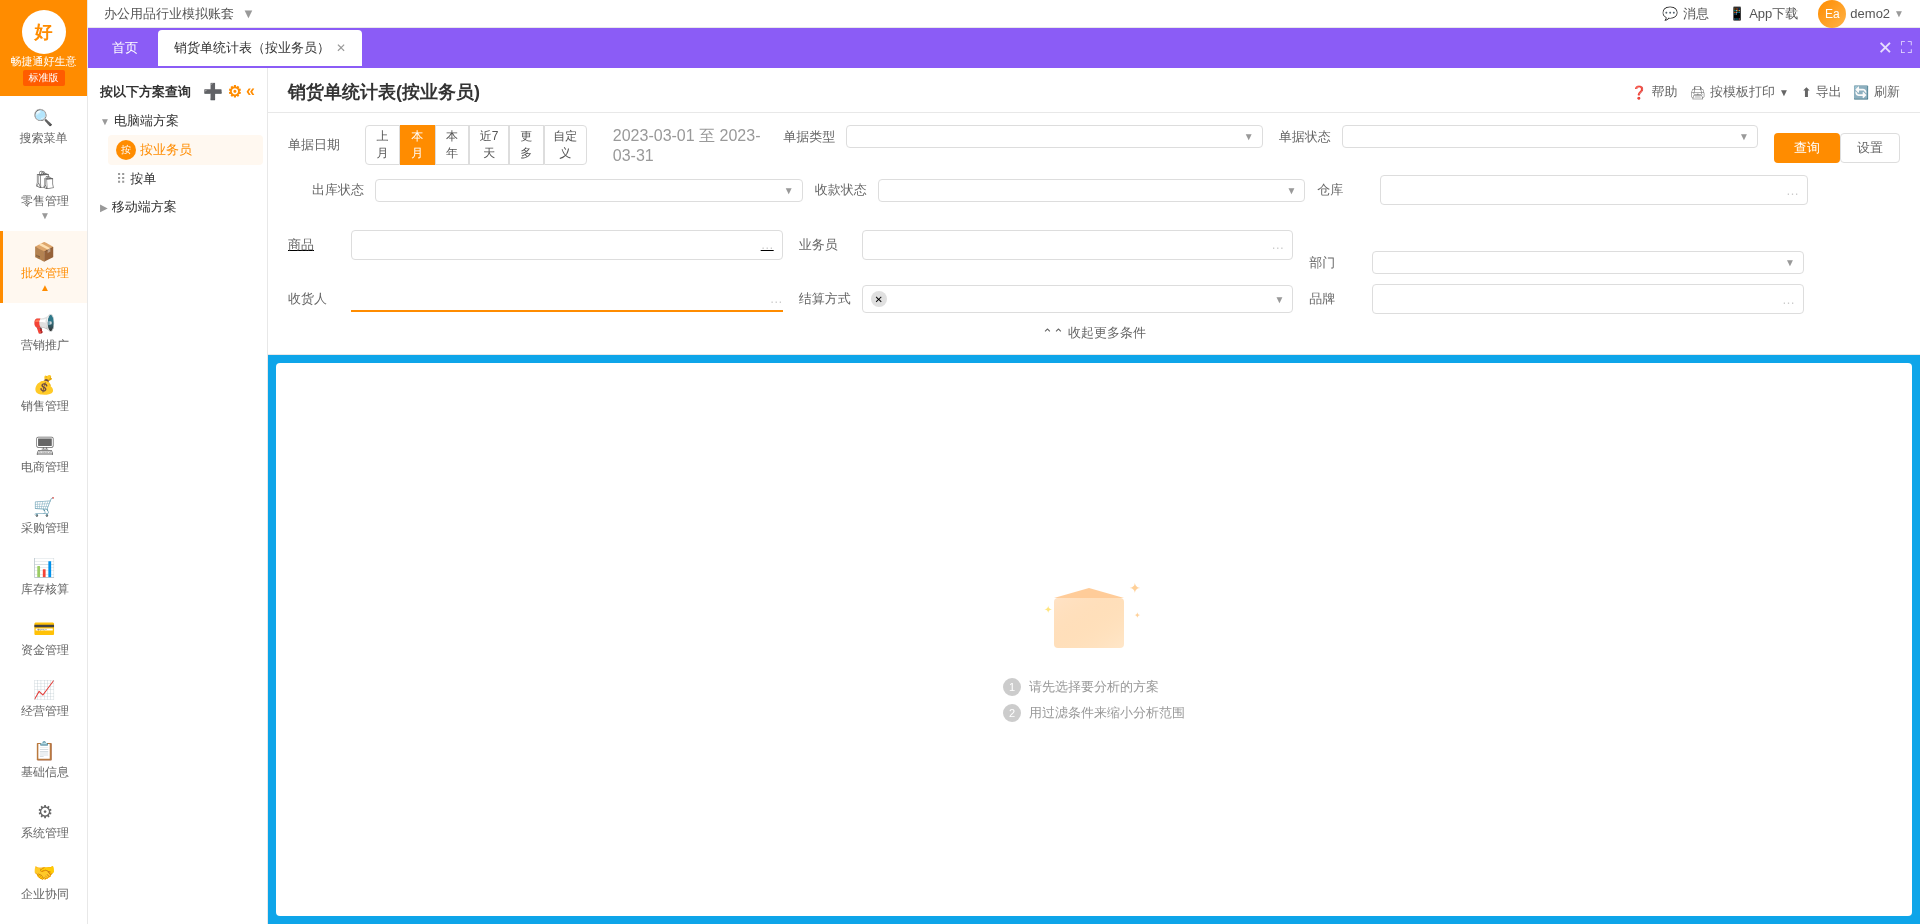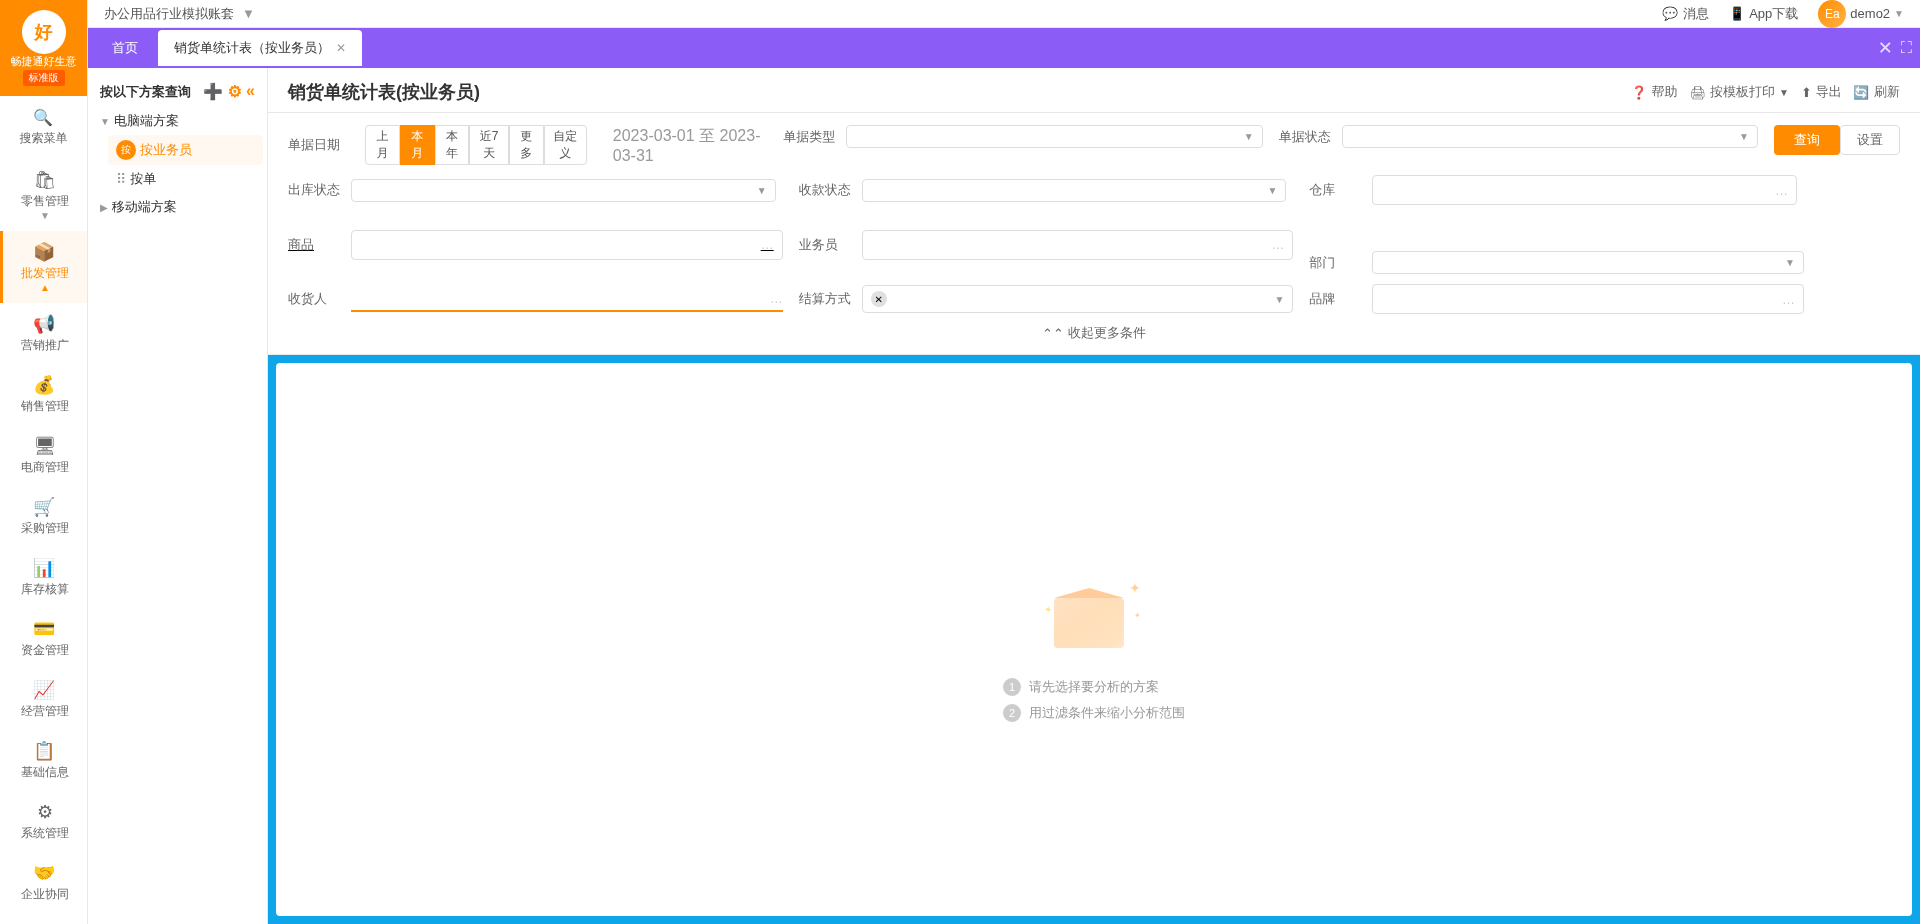--- a/index.html
+++ b/index.html
@@ -68,21 +68,21 @@
     .filter-date-btns { display: flex; gap: 0; }
     .date-btn { padding: 2px 8px; border: 1px solid #ddd; background: #fff; cursor: pointer; font-size: 12px; color: #555; }
     .date-btn:first-child { border-radius: 4px 0 0 4px; }
     .date-btn:last-child { border-radius: 0 4px 4px 0; }
     .date-btn.active { background: #ff8c00; color: #fff; border-color: #ff8c00; }
     .date-range { font-size: 16px; color: #999; margin-left: 4px; }
     .collapse-btn { display: flex; align-items: center; gap: 4px; color: #666; cursor: pointer; font-size: 13px; margin: 0 auto; }
 
     
     .query-btn { background: #ff8c00; color: #fff; border: none; padding: 6px 20px; border-radius: 4px; cursor: pointer; font-size: 13px; }
-    .set-btn { background: #fff; color: #666; border: 1px solid #ddd; padding: 5px 16px; border-radius: 4px; cursor: pointer; font-size: 13px; margin-top: 0; display: block; }
+    .set-btn { background: #fff; color: #666; border: 1px solid #ddd; padding: 5px 16px; border-radius: 4px; cursor: pointer; font-size: 13px; margin-top: 8px; display: block; }
     .query-area { display: flex; flex-direction: row; align-items: flex-end; margin-left: auto; }
 
     
     .empty-state { flex: 1; display: flex; flex-direction: column; align-items: center; justify-content: center; background: #fff; margin: 8px; border-radius: 4px; }
     .empty-icon { width: 120px; height: 100px; margin-bottom: 20px; }
     .empty-steps { display: flex; flex-direction: column; gap: 8px; }
     .empty-step { display: flex; align-items: center; gap: 8px; color: #999; font-size: 13px; }
     .step-num { width: 18px; height: 18px; border-radius: 50%; background: #ccc; color: #fff; display: flex; align-items: center; justify-content: center; font-size: 11px; flex-shrink: 0; }
     .select-control { display: flex; align-items: center; border: 1px solid #ddd; border-radius: 4px; padding: 5px 8px; background: #fff; cursor: pointer; font-size: 13px; }
     .select-control .arrow { margin-left: auto; color: #999; font-size: 10px; }
@@ -284,21 +284,21 @@
               <span></span>
               <span class="arrow">▼</span>
             </div>
           </div>
           <div class="query-area">
             <button class="query-btn">查询</button>
             <button class="set-btn">设置</button>
           </div>
         </div>
 
-        <div style="display:flex;align-items:center;gap:23px;margin-bottom:10px;">
+        <div style="display:flex;align-items:center;gap:12px;margin-bottom:10px;margin-left:24px;">
           <div style="display:flex;align-items:center;gap:8px;flex:1;">
             <span class="filter-label">出库状态</span>
             <div class="select-control" style="flex:1;">
               <span></span>
               <span class="arrow">▼</span>
             </div>
           </div>
           <div style="display:flex;align-items:center;gap:8px;flex:1;">
             <span class="filter-label">收款状态</span>
             <div class="select-control" style="flex:1;">

